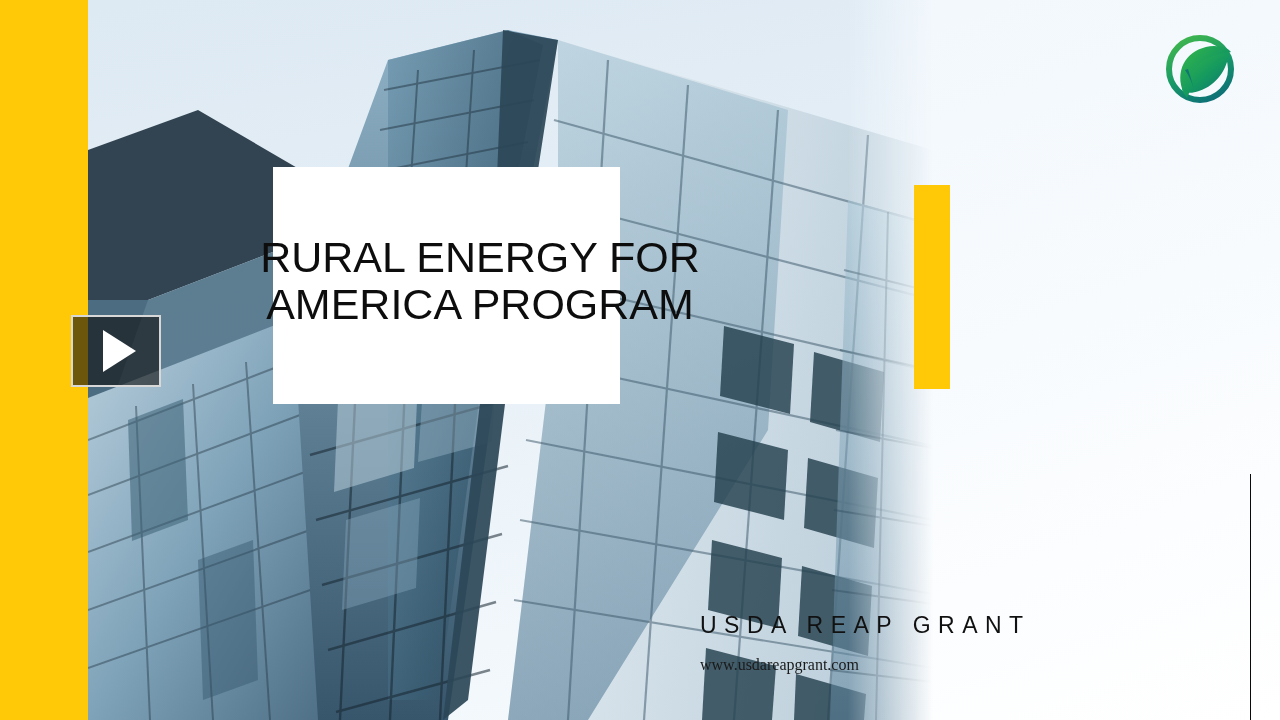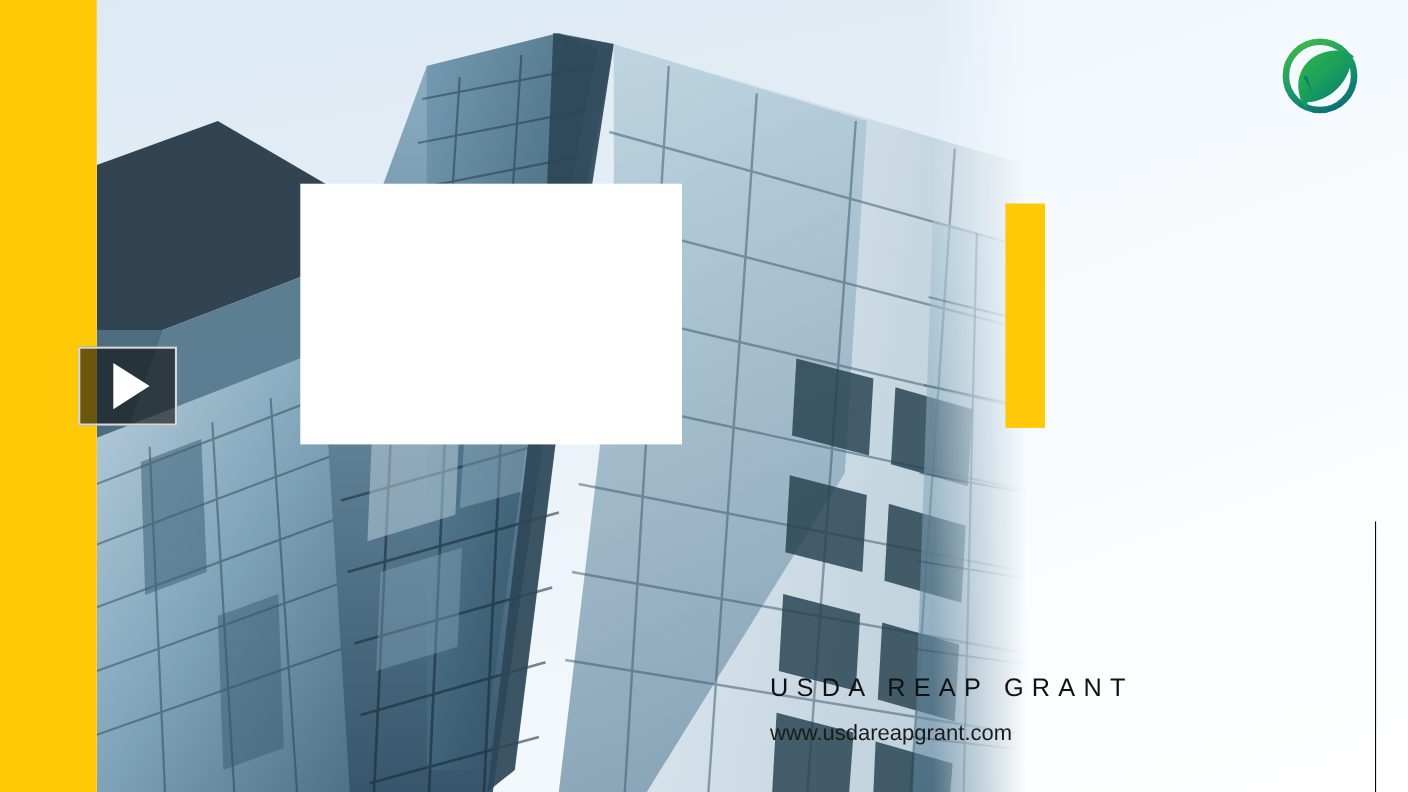--- a/index.html
+++ b/index.html
@@ -133,22 +133,22 @@
   .brand-name {
     font-family: "Liberation Sans", sans-serif;
     font-size: 23px;
     letter-spacing: 7.5px;
     color: #111111;
     font-weight: 400;
     white-space: nowrap;
   }
   .brand-url {
     margin-top: 17px;
-    font-family: Liberation Sans, sans-serif;
-    font-size: 20px;
+    font-family: Liberation Serif, serif;
+    font-size: 16px;
     color: #1a1a1a;
     font-weight: 400;
     letter-spacing: 0px;
   }
 
   
   .right-rule {
     position: absolute;
     left: 1250px;
     top: 474px;
@@ -283,20 +283,21 @@
       </g>
     </svg>
   </div>
 
   <div class="left-band"></div>
 
   <div class="accent-bar"></div>
 
   <div class="title-plate"></div>
 
+  <div class="title-text">RURAL ENERGY FOR AMERICA PROGRAM</div>
 
   <div class="play-overlay" title="Play video">
     <span class="play-triangle"></span>
   </div>
 
   <div class="logo">
     <svg width="78" height="78" viewBox="0 0 78 78">
       <defs>
         <linearGradient id="ringGrad" x1="0.25" y1="0" x2="0.75" y2="1">
           <stop offset="0" stop-color="#3fb54f"></stop>

